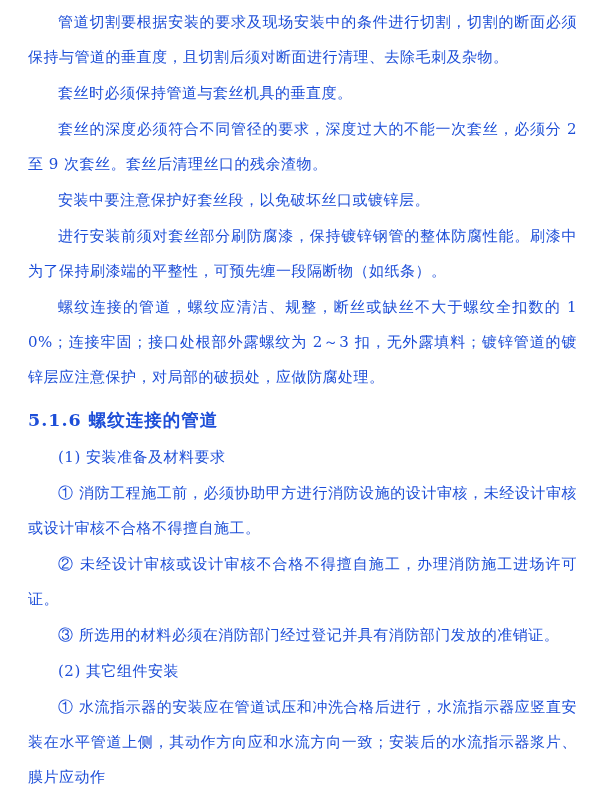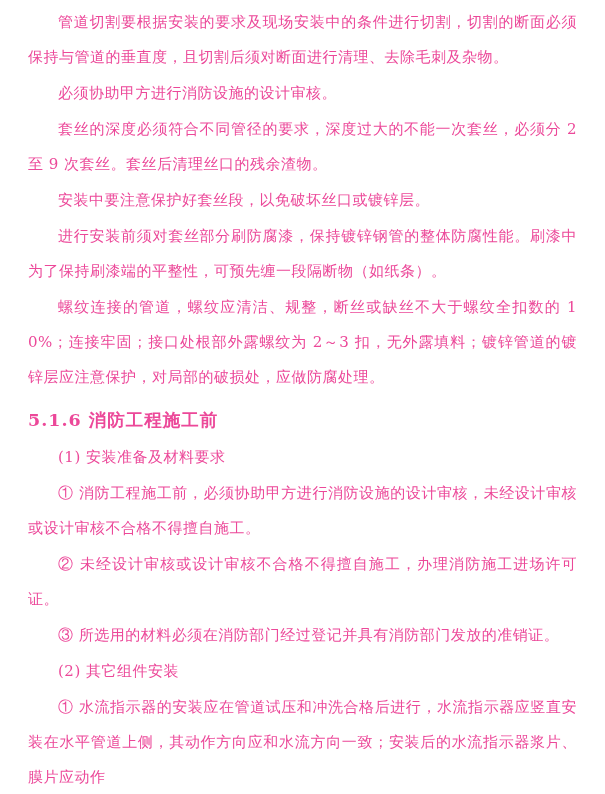--- a/index.html
+++ b/index.html
@@ -8,21 +8,21 @@
     background: #ffffff;
   }
   .page {
     width: 605px;
     height: 794px;
     background: #ffffff;
     box-sizing: border-box;
     padding: 5px 28px 0 28px;
     overflow: hidden;
     font-family: "DejaVu Serif", "Liberation Serif", serif;
-    color: #ec4899;
+    color: #1d4ed8;
   }
   .para {
     margin: 0 0 1px 0;
     font-size: 15px;
     line-height: 35px;
     text-align: justify;
     text-indent: 2em;
     letter-spacing: 0.5px;
     word-break: break-all;
   }
@@ -33,25 +33,25 @@
     font-weight: 600;
     text-indent: 0;
     letter-spacing: 1px;
   }
 </style>
 </head>
 <body>
 
 <div class="page">
   <p class="para">管道切割要根据安装的要求及现场安装中的条件进行切割，切割的断面必须保持与管道的垂直度，且切割后须对断面进行清理、去除毛刺及杂物。</p>
-  <p class="para">必须协助甲方进行消防设施的设计审核。</p>
+  <p class="para">套丝时必须保持管道与套丝机具的垂直度。</p>
   <p class="para">套丝的深度必须符合不同管径的要求，深度过大的不能一次套丝，必须分 2 至 9 次套丝。套丝后清理丝口的残余渣物。</p>
   <p class="para">安装中要注意保护好套丝段，以免破坏丝口或镀锌层。</p>
   <p class="para">进行安装前须对套丝部分刷防腐漆，保持镀锌钢管的整体防腐性能。刷漆中为了保持刷漆端的平整性，可预先缠一段隔断物（如纸条）。</p>
   <p class="para">螺纹连接的管道，螺纹应清洁、规整，断丝或缺丝不大于螺纹全扣数的 10%；连接牢固；接口处根部外露螺纹为 2～3 扣，无外露填料；镀锌管道的镀锌层应注意保护，对局部的破损处，应做防腐处理。</p>
-  <p class="para heading">5.1.6 消防工程施工前</p>
+  <p class="para heading">5.1.6 螺纹连接的管道</p>
   <p class="para">(1) 安装准备及材料要求</p>
   <p class="para">① 消防工程施工前，必须协助甲方进行消防设施的设计审核，未经设计审核或设计审核不合格不得擅自施工。</p>
   <p class="para">② 未经设计审核或设计审核不合格不得擅自施工，办理消防施工进场许可证。</p>
   <p class="para">③ 所选用的材料必须在消防部门经过登记并具有消防部门发放的准销证。</p>
   <p class="para">(2) 其它组件安装</p>
   <p class="para">① 水流指示器的安装应在管道试压和冲洗合格后进行，水流指示器应竖直安装在水平管道上侧，其动作方向应和水流方向一致；安装后的水流指示器浆片、膜片应动作</p>
 </div>
 
 </body></html>

